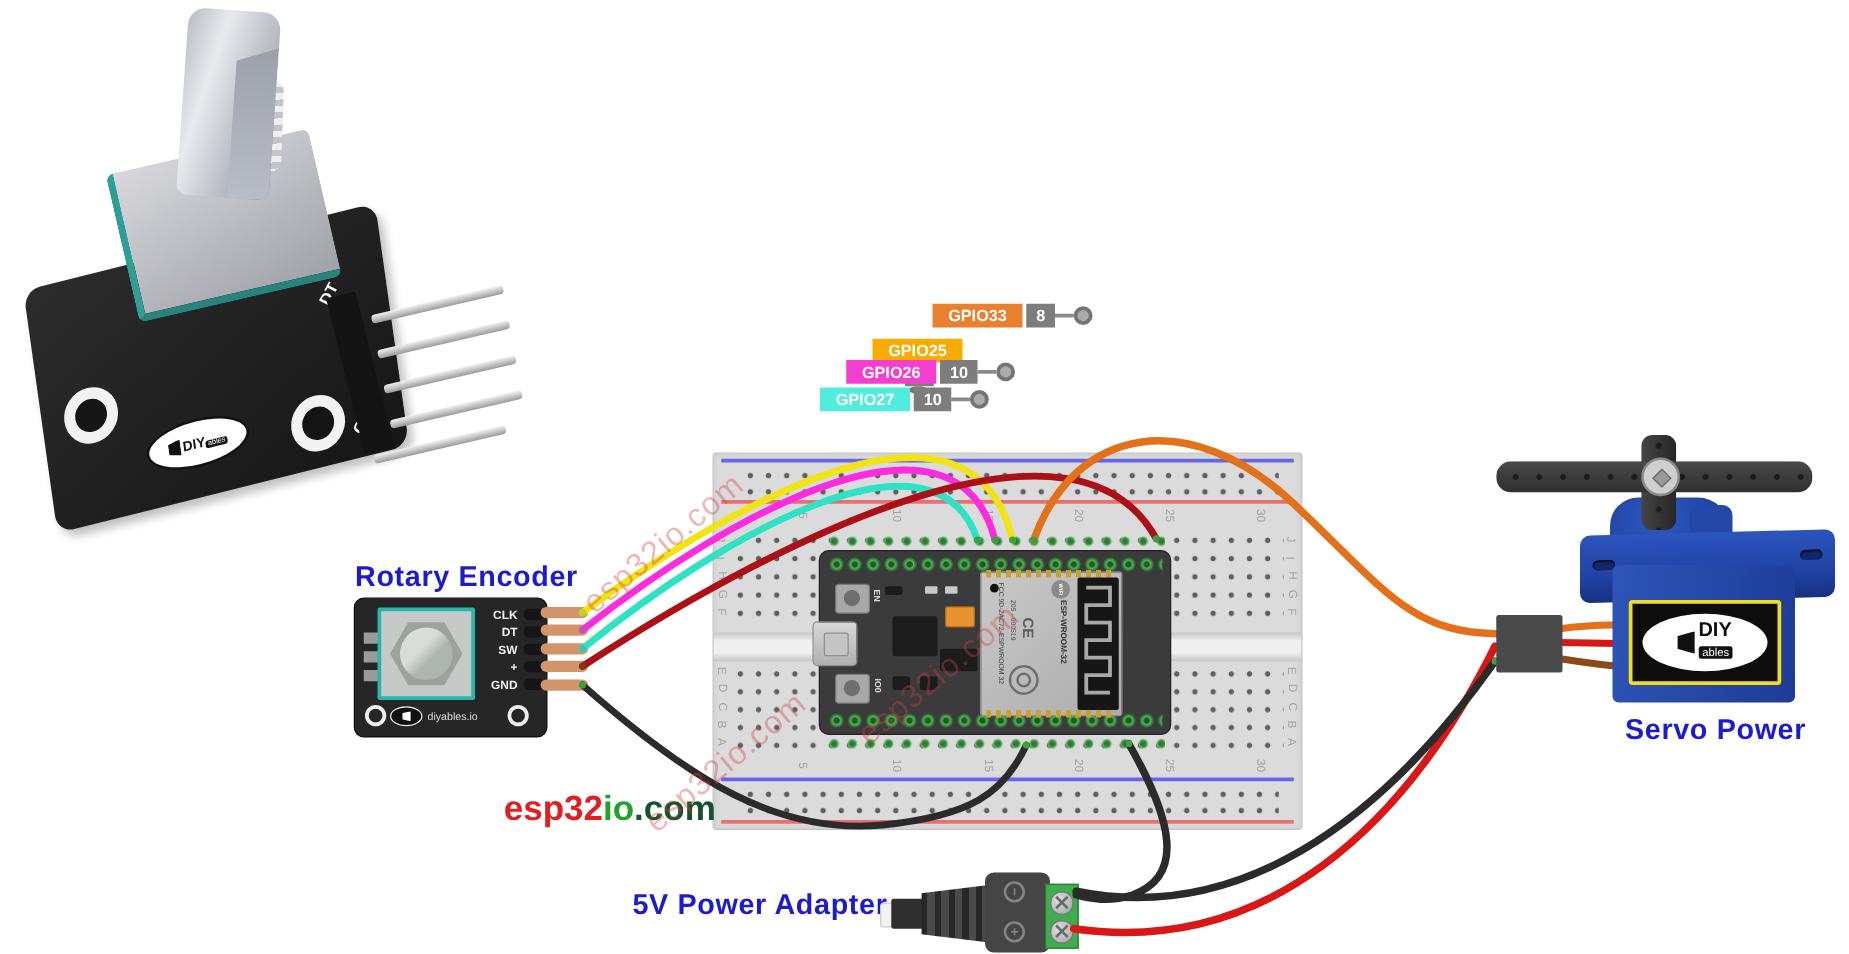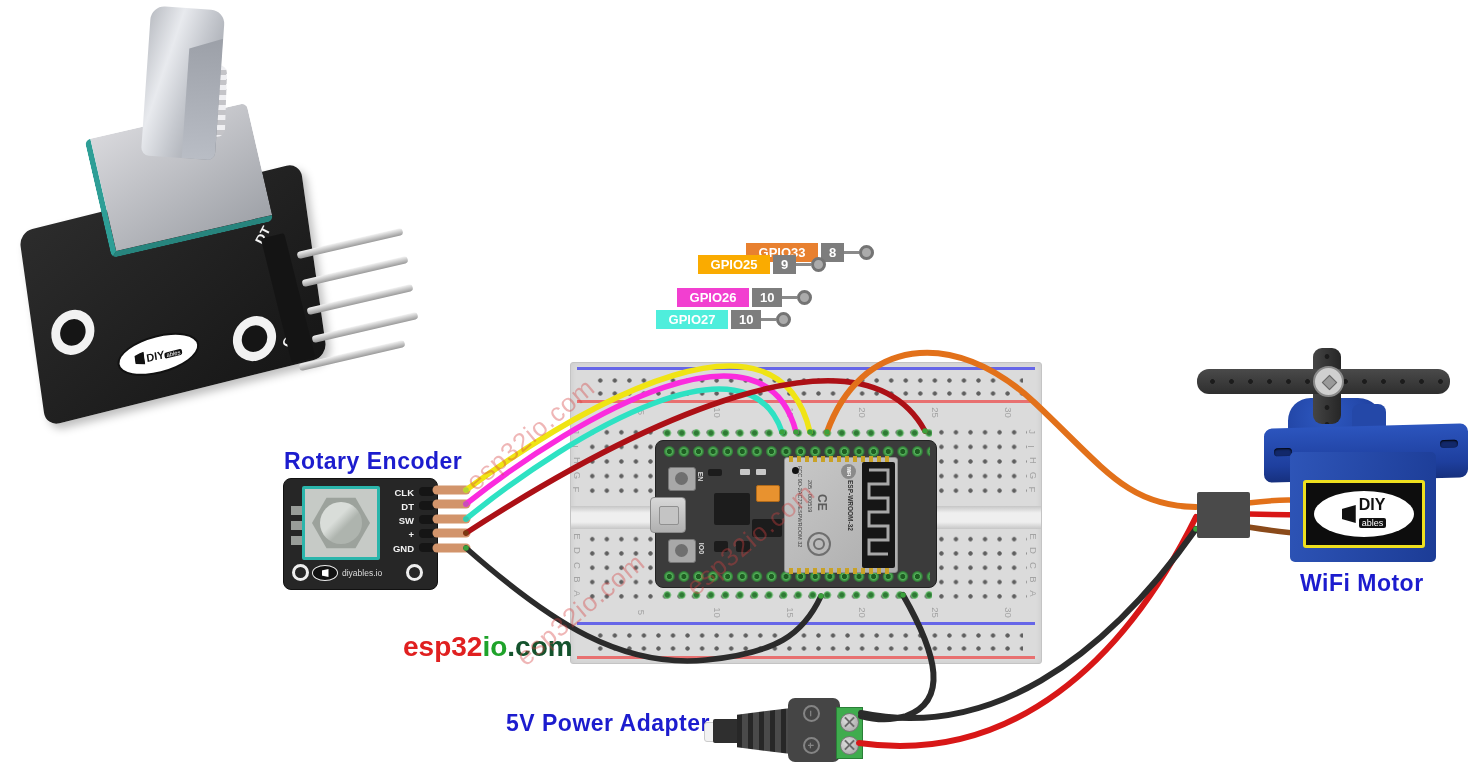--- a/index.html
+++ b/index.html
@@ -295,21 +295,21 @@
       <span class="enc-brandtext">diyables.io</span>
     </div>
   </div>
 
   <div class="gpio-row" style="left:746px;top:243px;">
     <span class="gpio-chip" style="background: rgb(232, 128, 47);">GPIO33</span>
     <span class="gpio-num">8</span>
     <span class="gpio-line"></span>
     <span class="gpio-ball"></span>
   </div>
-  <div class="gpio-row" style="left:698px;top:255px;">
+  <div class="gpio-row" style="left:698px;top:271px;flex-direction:column;">
     <span class="gpio-chip" style="background: rgb(250, 171, 0);">GPIO25</span>
     <span class="gpio-num">9</span>
     <span class="gpio-line"></span>
     <span class="gpio-ball"></span>
   </div>
   <div class="gpio-row" style="left:677px;top:288px;">
     <span class="gpio-chip" style="background: rgb(242, 63, 208);">GPIO26</span>
     <span class="gpio-num">10</span>
     <span class="gpio-line"></span>
     <span class="gpio-ball"></span>
@@ -381,20 +381,20 @@
     <div class="servo-label">
       <div class="servo-ellipse">
         <i></i>
         <span class="servo-brand">
           <b>DIY</b><s>ables</s>
         </span>
       </div>
     </div>
     <div class="servo-conn"></div>
   </div>
-  <div class="diagram-title" style="left:1300px;top:570px;">WiFi Motor</div>
+  <div class="diagram-title" style="left:1300px;top:570px;">Servo Power</div>
 
   <div class="sitelogo"><span class="p1">esp32</span><span class="p2">io</span><span class="p3">.com</span></div>
   <span class="wm" style="left:470px;top:470px;">esp32io.com</span>
   <span class="wm" style="left:520px;top:645px;">esp32io.com</span>
   <span class="wm" style="left:690px;top:575px;">esp32io.com</span>
 
 </div>
 
 </body></html>

